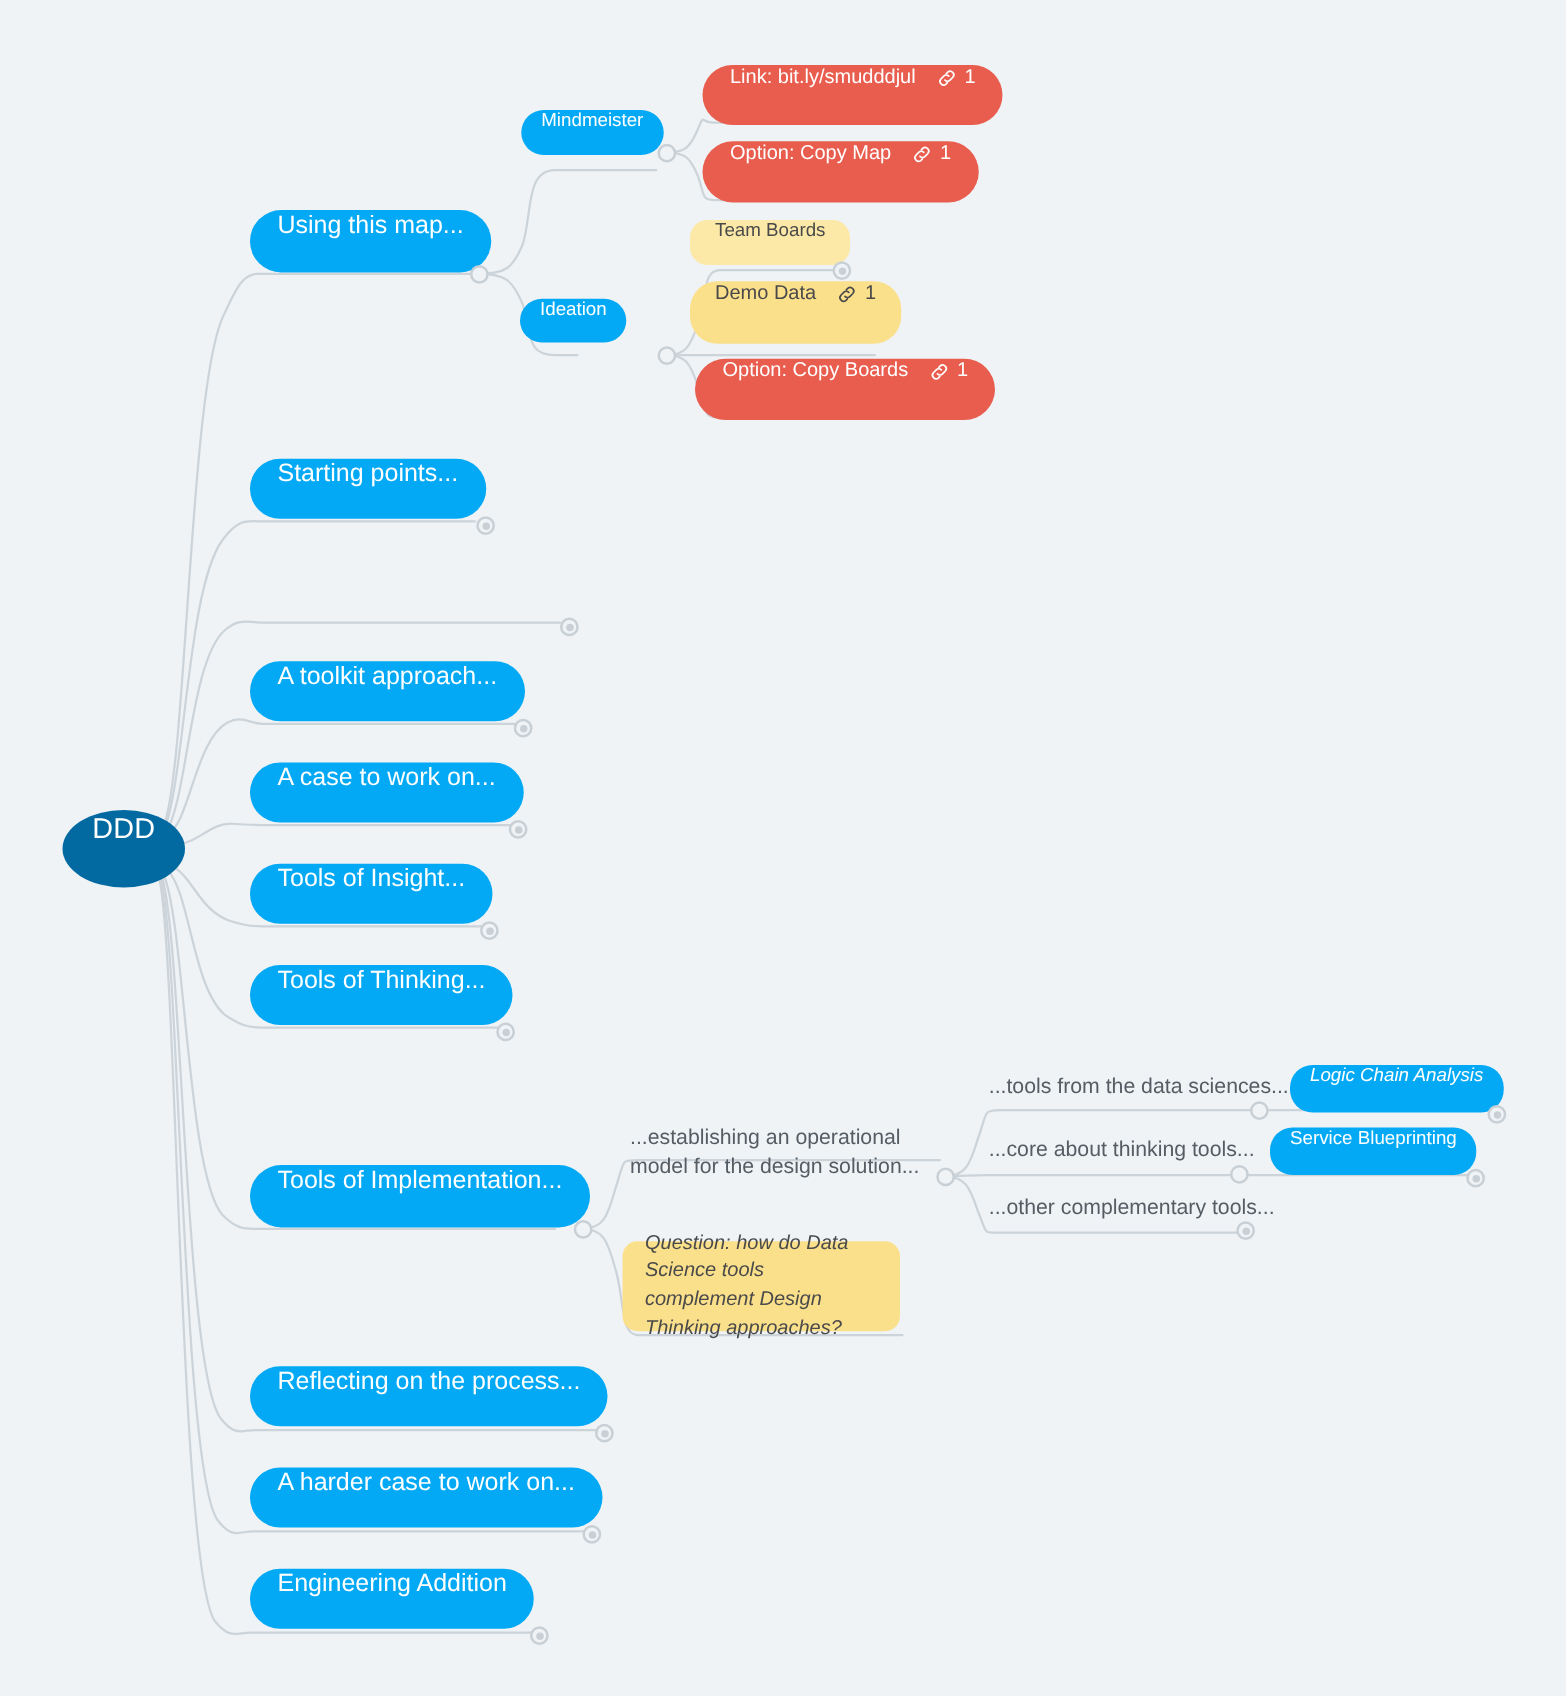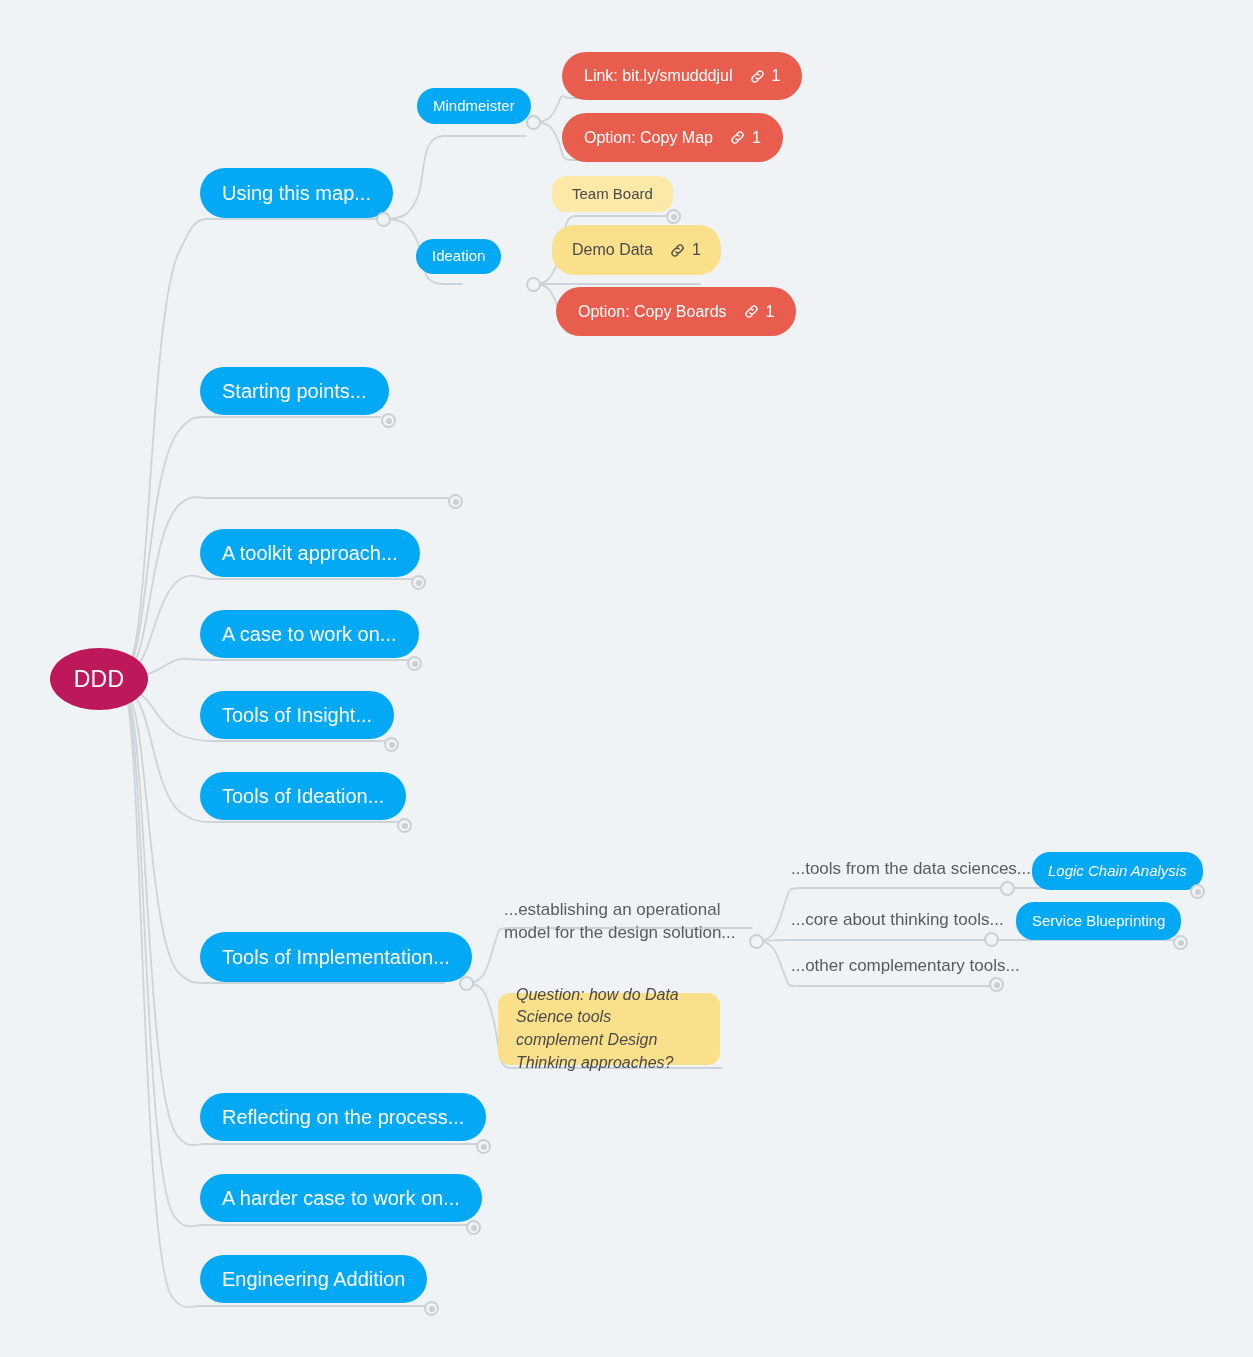--- a/index.html
+++ b/index.html
@@ -25,27 +25,27 @@
     position: absolute;
     left: 0; top: 0;
     width: 1253px;
     height: 1357px;
     pointer-events: none;
   }
   .node {
     position: absolute;
     box-sizing: border-box;
     display: flex;
-    align-items: center;
+    align-items: flex-start;
     white-space: nowrap;
     line-height: 1.25;
   }
   
   .node.root {
-    background: #be185d;
+    background: #0369a1;
     color: #ffffff;
     border-radius: 50% / 50%;
     justify-content: center;
     font-size: 23px;
     letter-spacing: 0.2px;
   }
   
   .node.blue {
     background: #03a9f4;
     color: #ffffff;
@@ -231,21 +231,21 @@
       <span class="linkcount">1</span>
     </span>
   </div>
 
   <div class="node blue small" style="left:416px; top:239px; height:35px;">
     <span>Ideation</span>
   </div>
   <div class="dot" style="left:526px; top:277px;"></div>
 
   <div class="node yellow soft" style="left:552px; top:176px; height:36px;">
-    <span>Team Board</span>
+    <span>Team Boards</span>
   </div>
   <div class="dot collapsed" style="left:666px; top:209px;"></div>
 
   <div class="node yellow" style="left:552px; top:225px; height:50px;">
     <span>Demo Data</span>
     <span class="linkbadge">
       <svg width="17" height="17" viewBox="0 0 20 20">
         <path d="M8.2 11.8 a3.4 3.4 0 0 0 4.8 0 l2.6-2.6 a3.4 3.4 0 0 0-4.8-4.8 l-1.3 1.3" fill="none" stroke="#4a4a4a" stroke-width="1.6" stroke-linecap="round"></path>
         <path d="M11.8 8.2 a3.4 3.4 0 0 0-4.8 0 l-2.6 2.6 a3.4 3.4 0 0 0 4.8 4.8 l1.3-1.3" fill="none" stroke="#4a4a4a" stroke-width="1.6" stroke-linecap="round"></path>
       </svg>
@@ -280,21 +280,21 @@
     <span>A case to work on...</span>
   </div>
   <div class="dot collapsed" style="left:407px; top:656px;"></div>
 
   <div class="node blue" style="left:200px; top:691px; height:48px;">
     <span>Tools of Insight...</span>
   </div>
   <div class="dot collapsed" style="left:384px; top:737px;"></div>
 
   <div class="node blue" style="left:200px; top:772px; height:48px;">
-    <span>Tools of Ideation...</span>
+    <span>Tools of Thinking...</span>
   </div>
   <div class="dot collapsed" style="left:397px; top:818px;"></div>
 
   <div class="node blue" style="left:200px; top:932px; height:50px;">
     <span>Tools of Implementation...</span>
   </div>
   <div class="dot" style="left:459px; top:976px;"></div>
 
   <div class="node plain multiline" style="left:504px; top:898px; width:236px; height:40px;">
     <span>...establishing an operational model for the design solution...</span>

